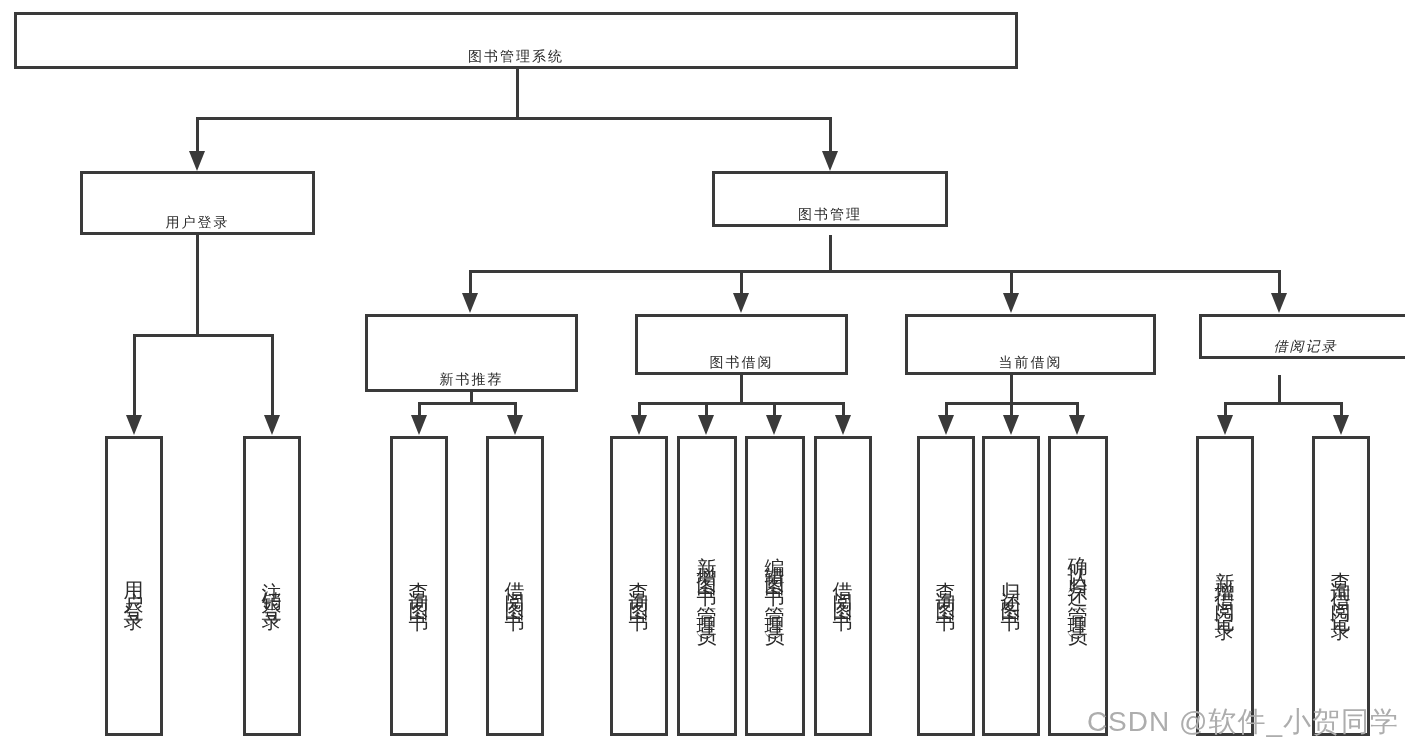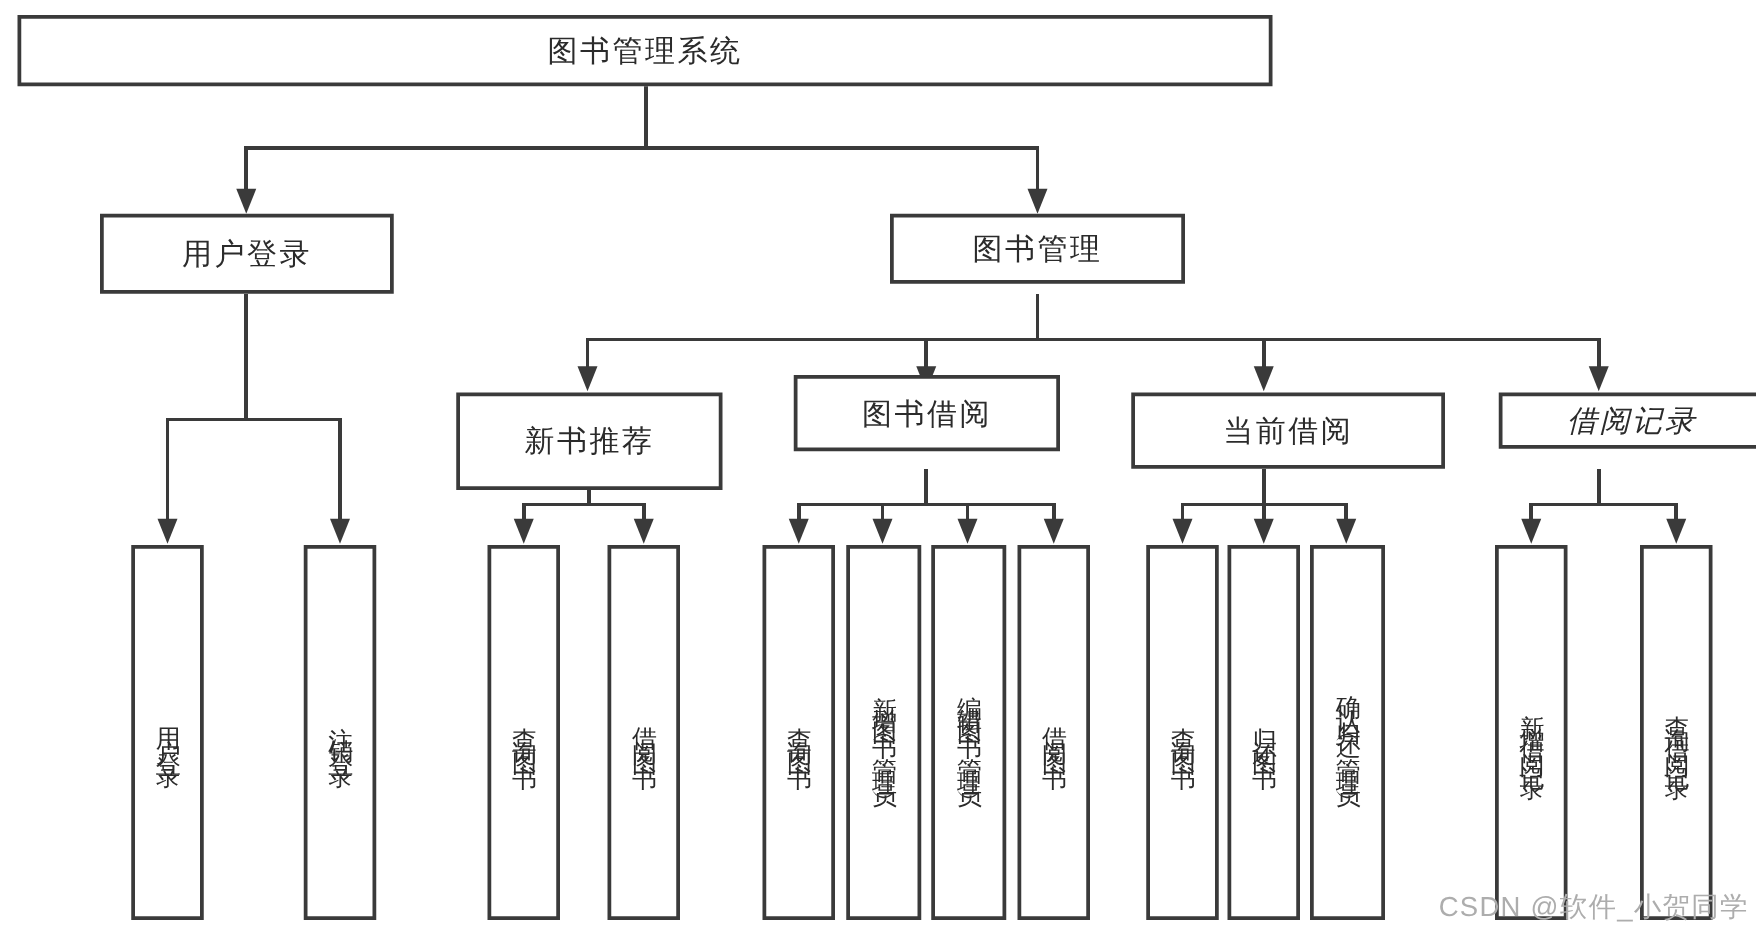--- a/index.html
+++ b/index.html
@@ -4,37 +4,37 @@
 <style>
   html,body { margin:0; padding:0; background:#ffffff; }
   .canvas {
     position:relative; width:1405px; height:747px; background:#ffffff;
     font-family:"Liberation Sans", sans-serif; overflow:hidden;
     color:#2b2b2b;
   }
   .box {
     position:absolute; box-sizing:border-box; background:#ffffff;
     border:3px solid #3a3a3a;
-    display:flex; align-items:center; justify-content:center;
-    font-size:24px; letter-spacing:2px; z-index:2;
+    display:flex; align-items:flex-end; justify-content:center;
+    font-size:14px; letter-spacing:2px; z-index:2;
   }
   .vbox {
     position:absolute; box-sizing:border-box; background:#ffffff;
     border:3px solid #3a3a3a;
     display:flex; align-items:center; justify-content:center;
     font-size:20px; z-index:2;
   }
   .vbox .vtext {
     writing-mode:vertical-rl; text-orientation:mixed;
     letter-spacing:10px; line-height:1; white-space:nowrap;
   }
   svg.connectors { position:absolute; left:0; top:0; z-index:1; }
   .watermark {
     position:absolute; right:6px; bottom:6px; z-index:5;
-    font-size:22px; letter-spacing:1px; color:#adadad;
+    font-size:28px; letter-spacing:1px; color:#adadad;
   }
 </style>
 </head>
 <body>
 
 <div class="canvas">
 
   <svg class="connectors" width="1405" height="747" viewBox="0 0 1405 747">
     <g stroke="#3a3a3a" stroke-width="3" fill="none" shape-rendering="crispEdges">
       <path d="M517 69 V118.5 M195.5 118.5 H831.5 M197 118.5 V152 M830 118.5 V152"></path>
@@ -75,21 +75,21 @@
   <div class="box" style="left:80px; top:171px; width:235px; height:64px;">
     <span>用户登录</span>
   </div>
   <div class="box" style="left:712px; top:171px; width:236px; height:56px;">
     <span>图书管理</span>
   </div>
 
   <div class="box" style="left:365px; top:314px; width:213px; height:78px;">
     <span>新书推荐</span>
   </div>
-  <div class="box" style="left:635px; top:300px; width:213px; height:61px;">
+  <div class="box" style="left:635px; top:314px; width:213px; height:61px;">
     <span>图书借阅</span>
   </div>
   <div class="box" style="left:905px; top:314px; width:251px; height:61px;">
     <span>当前借阅</span>
   </div>
   <div class="box" style="left:1199px; top:314px; width:213px; height:45px;font-style:italic;">
     <span>借阅记录</span>
   </div>
 
   <div class="vbox" style="left:105px; top:436px; width:58px; height:300px;">

